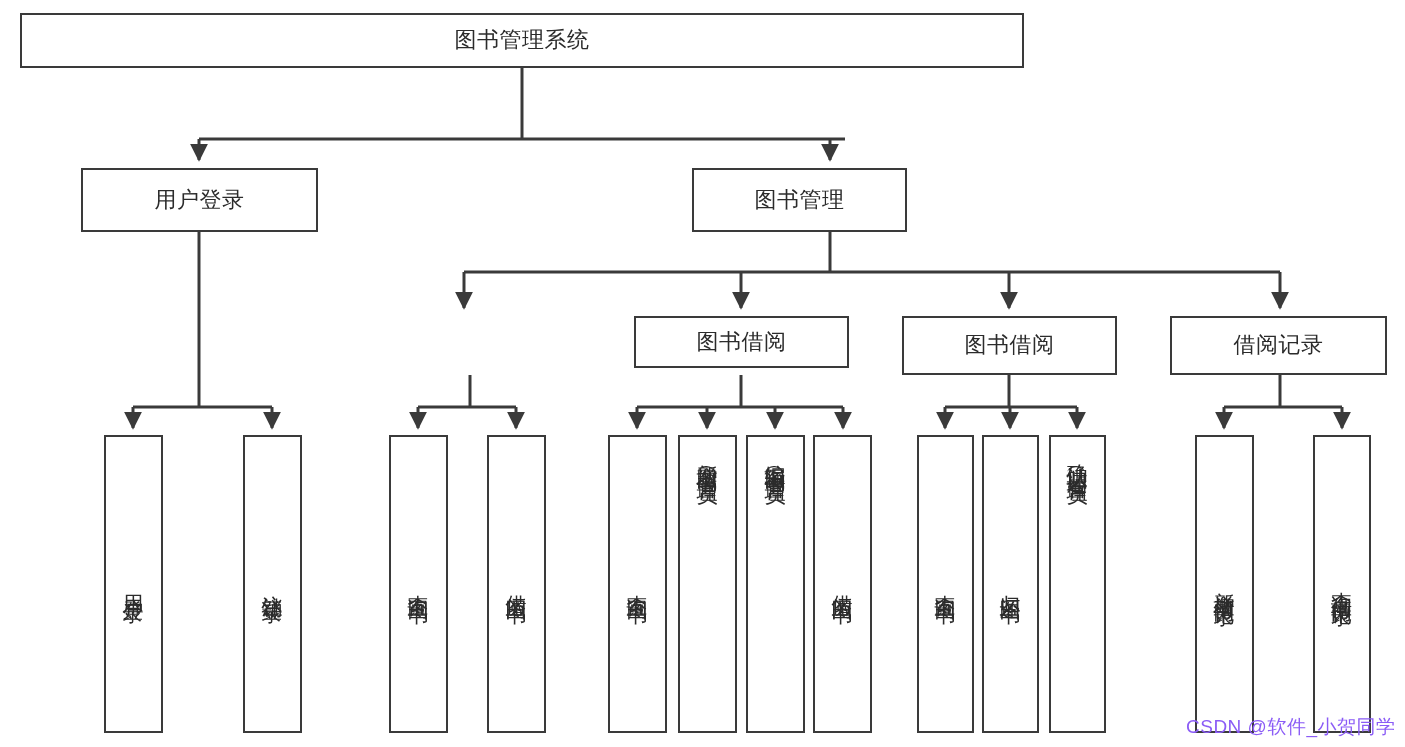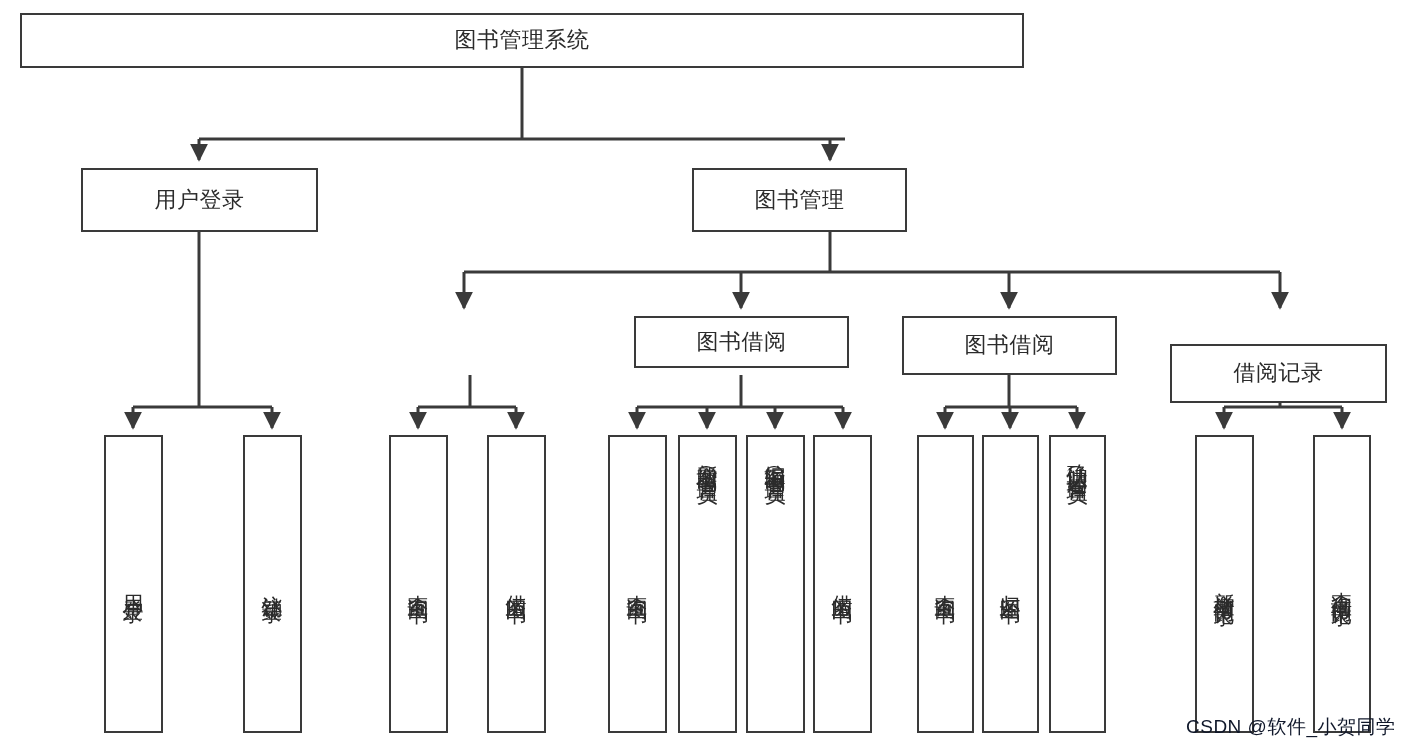--- a/index.html
+++ b/index.html
@@ -56,21 +56,21 @@
   }
   .node.vertical.centered {
     align-items: center;
     padding-top: 0;
   }
   .watermark {
     position: absolute;
     left: 1186px;
     top: 714px;
     font-size: 19px;
-    color: #0f172a;
+    color: #8b5cf6;
     letter-spacing: 0.5px;
     z-index: 5;
     white-space: nowrap;
   }
 </style>
 </head>
 <body>
 
 <div id="canvas">
 
@@ -134,21 +134,21 @@
   <div class="node" style="left:692px; top:168px; width:215px; height:64px;">
     <span class="label">图书管理</span>
   </div>
 
   <div class="node" style="left:634px; top:316px; width:215px; height:52px;">
     <span class="label">图书借阅</span>
   </div>
   <div class="node" style="left:902px; top:316px; width:215px; height:59px;">
     <span class="label">图书借阅</span>
   </div>
-  <div class="node" style="left:1170px; top:316px; width:217px; height:59px;margin-top:28px;">
+  <div class="node" style="left:1170px; top:316px; width:217px; height:59px;">
     <span class="label">借阅记录</span>
   </div>
 
   <div class="node vertical centered" style="left:104px; top:435px; width:59px; height:298px;">
     <span class="label">用户登录</span>
   </div>
   <div class="node vertical centered" style="left:243px; top:435px; width:59px; height:298px;">
     <span class="label">注销登录</span>
   </div>
 

